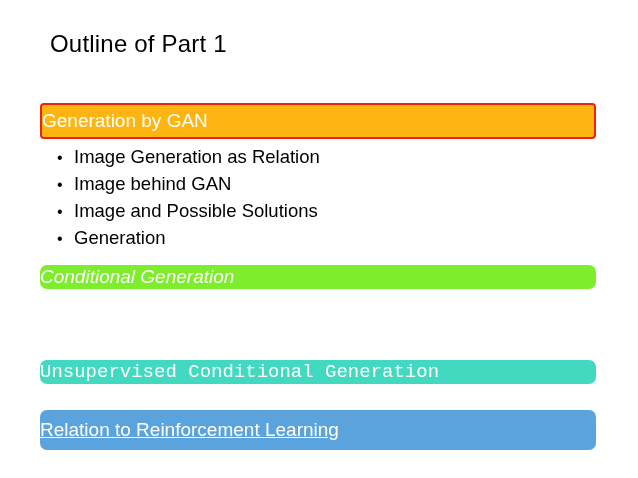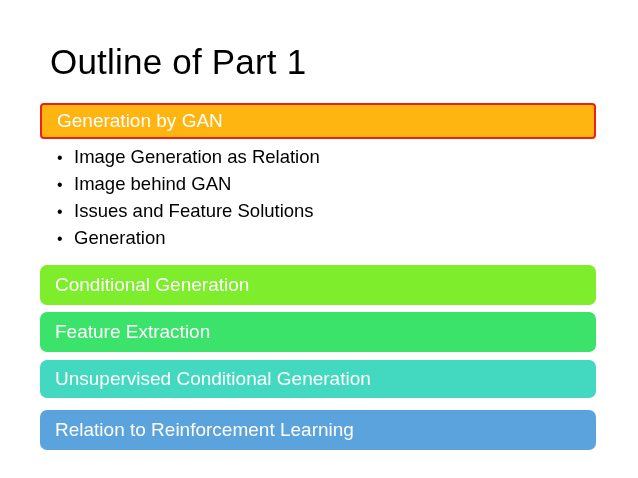--- a/index.html
+++ b/index.html
@@ -15,65 +15,67 @@
   }
   .slide {
     position: relative;
     width: 638px;
     height: 478px;
     background: #ffffff;
   }
   .slide-title {
     position: absolute;
     left: 50px;
-    top: 43px;
-    font-size: 35px;
+    top: 31px;
+    font-size: 24px;
     color: #000000;
     font-weight: normal;
     letter-spacing: 0.2px;
     line-height: 1.1;
   }
   .bar {
     position: absolute;
     left: 40px;
     width: 556px;
     border-radius: 7px;
     box-sizing: border-box;
     color: #ffffff;
     font-size: 19px;
     display: flex;
     align-items: center;
-    padding-left: 15px;
   }
   .bar-1 {
     top: 103px;
     height: 36px;
     background: #ffb511;
     border: 2px solid #ee2211;
     border-radius: 4px;
   }
   .bar-2 {
     top: 265px;
-    height: 40px;
+    height: 24px;
     background: #7ded2c;
+    font-style: italic;
   }
   .bar-3 {
     top: 312px;
     height: 40px;
     background: #3ce36b;
   }
   .bar-4 {
     top: 360px;
-    height: 38px;
+    height: 24px;
     background: #42d9c0;
+    font-family: Liberation Mono, monospace;
   }
   .bar-5 {
     top: 410px;
     height: 40px;
     background: #5ba3dd;
+    text-decoration: underline;
   }
   .bullets {
     position: absolute;
     left: 57px;
     top: 148px;
     width: 540px;
   }
   .bullet {
     display: flex;
     align-items: baseline;
@@ -107,35 +109,32 @@
     <div class="bullet">
       <span class="bullet-dot">•</span>
       <span class="bullet-text">Image Generation as Relation</span>
     </div>
     <div class="bullet">
       <span class="bullet-dot">•</span>
       <span class="bullet-text">Image behind GAN</span>
     </div>
     <div class="bullet">
       <span class="bullet-dot">•</span>
-      <span class="bullet-text">Issues and Feature Solutions</span>
+      <span class="bullet-text">Image and Possible Solutions</span>
     </div>
     <div class="bullet">
       <span class="bullet-dot">•</span>
       <span class="bullet-text">Generation</span>
     </div>
   </div>
 
   <div class="bar bar-2">
     <span>Conditional Generation</span>
   </div>
 
-  <div class="bar bar-3">
-    <span>Feature Extraction</span>
-  </div>
 
   <div class="bar bar-4">
     <span>Unsupervised Conditional Generation</span>
   </div>
 
   <div class="bar bar-5">
     <span>Relation to Reinforcement Learning</span>
   </div>
 
 </div>

